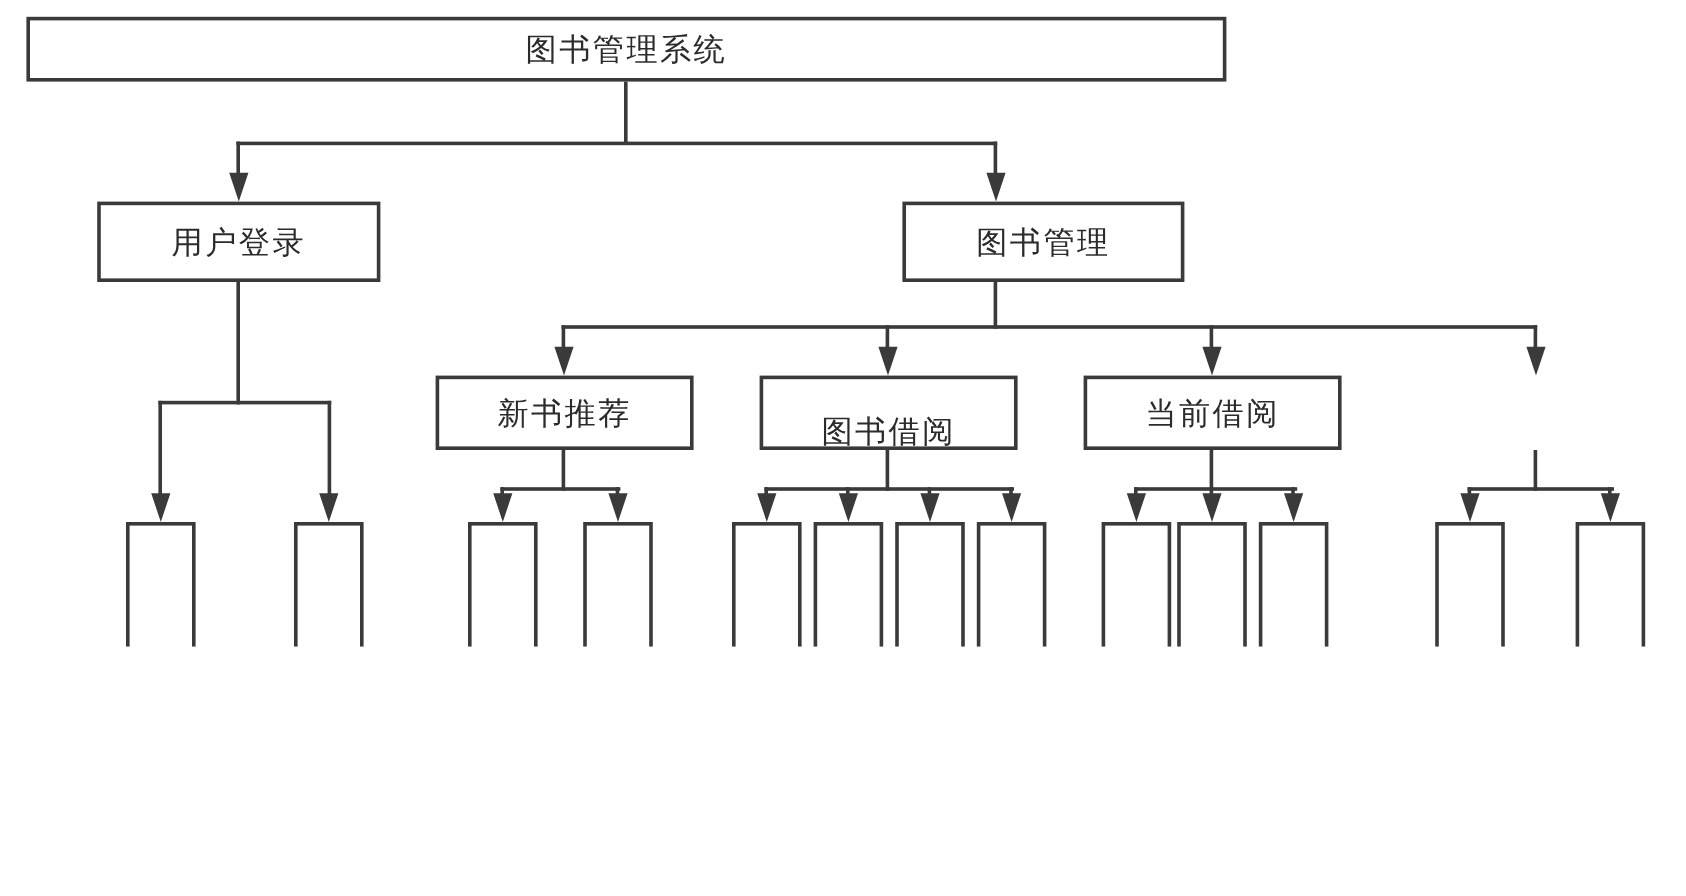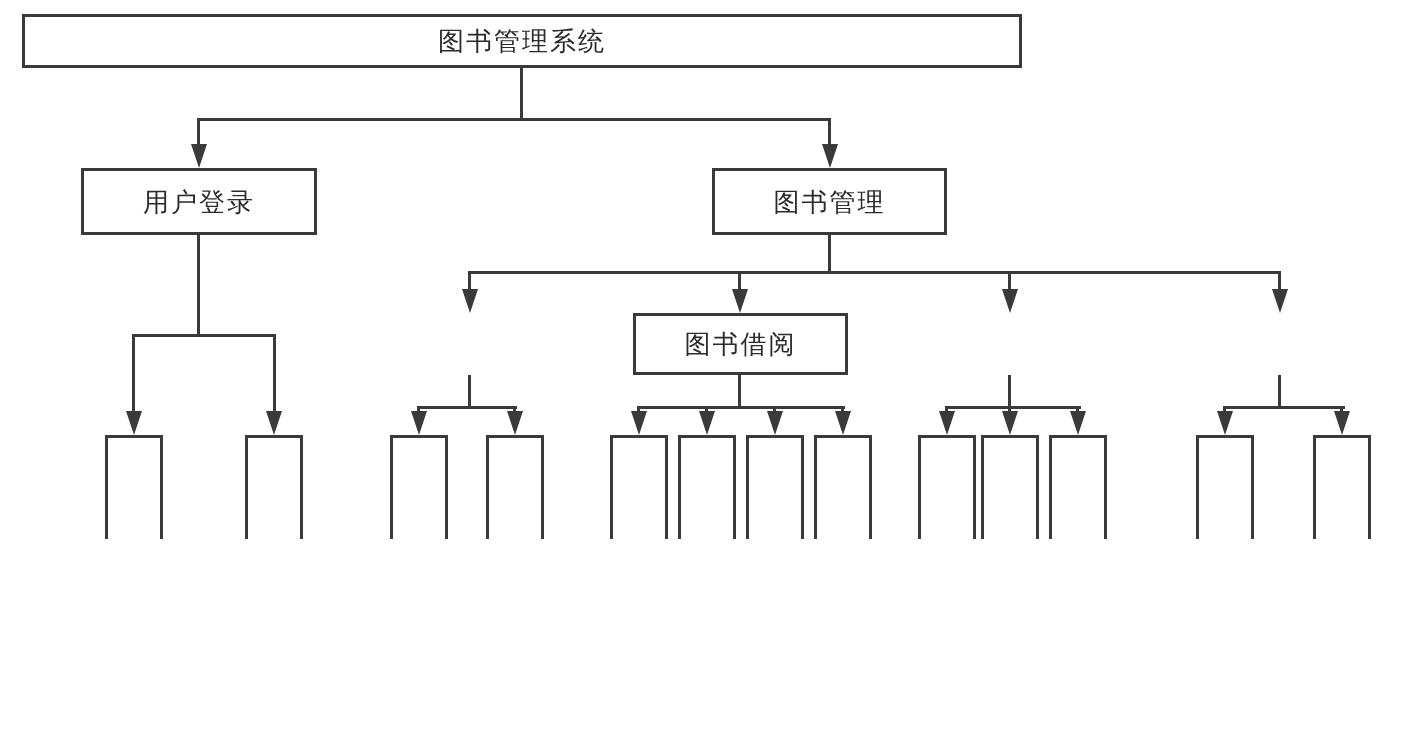--- a/index.html
+++ b/index.html
@@ -35,26 +35,32 @@
 
 <div id="canvas">
 
   <div class="box" style="left:22px;top:14px;width:1000px;height:54px;">
     <span class="hlabel">图书管理系统</span>
   </div>
 
   <div class="box" style="left:81px;top:168px;width:236px;height:67px;">
     <span class="hlabel">用户登录</span>
   </div>
-  <div class="box" style="left:712px;top:168px;width:235px;height:67px;text-align:center;">
+  <div class="box" style="left:752px;top:168px;width:235px;height:67px;text-align:center;">
     <span class="hlabel">图书管理</span>
   </div>
 
-  <div class="box" style="left:633px;top:313px;width:215px;height:62px;">
+  <div class="box" style="left:363px;top:313px;width:215px;height:62px;">
+    <span class="hlabel">新书推荐</span>
+  </div>
+  <div class="box" style="left:633px;top:313px;width:215px;height:62px;align-items:flex-end;">
     <span class="hlabel">图书借阅</span>
+  </div>
+  <div class="box" style="left:903px;top:313px;width:215px;height:62px;">
+    <span class="hlabel">当前借阅</span>
   </div>
 
   <div class="box" style="left:105px;top:435px;width:58px;height:302px;">
     <span class="vtext">用户登录</span>
   </div>
   <div class="box" style="left:245px;top:435px;width:58px;height:302px;">
     <span class="vtext">注销登录</span>
   </div>
   <div class="box" style="left:390px;top:435px;width:58px;height:302px;">
     <span class="vtext">查询图书</span>

